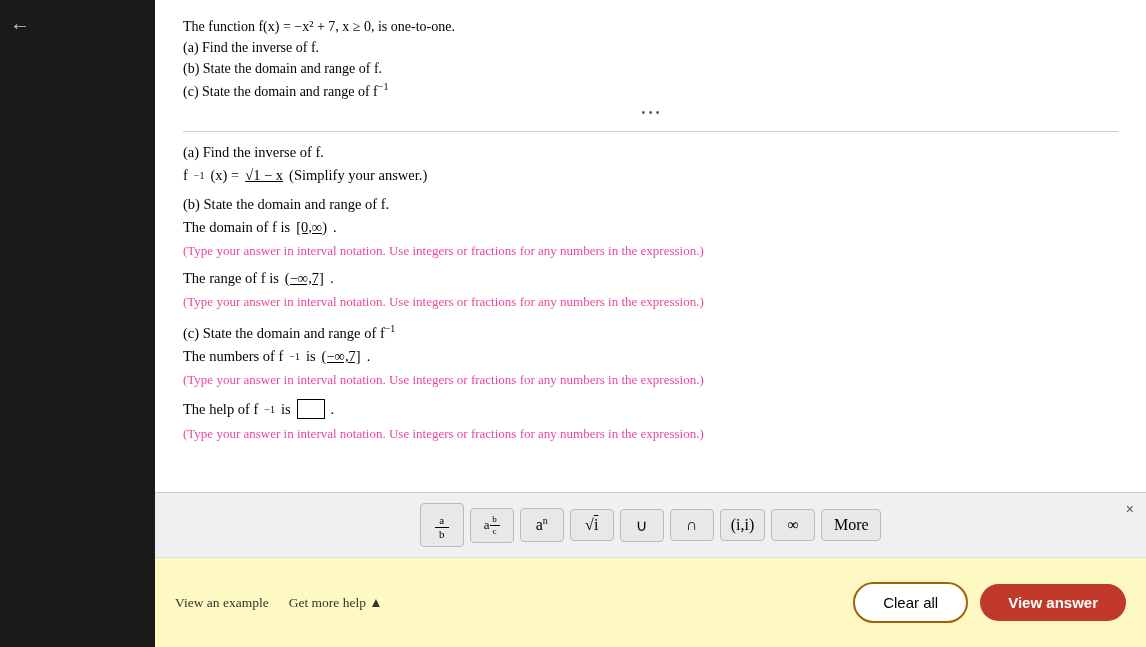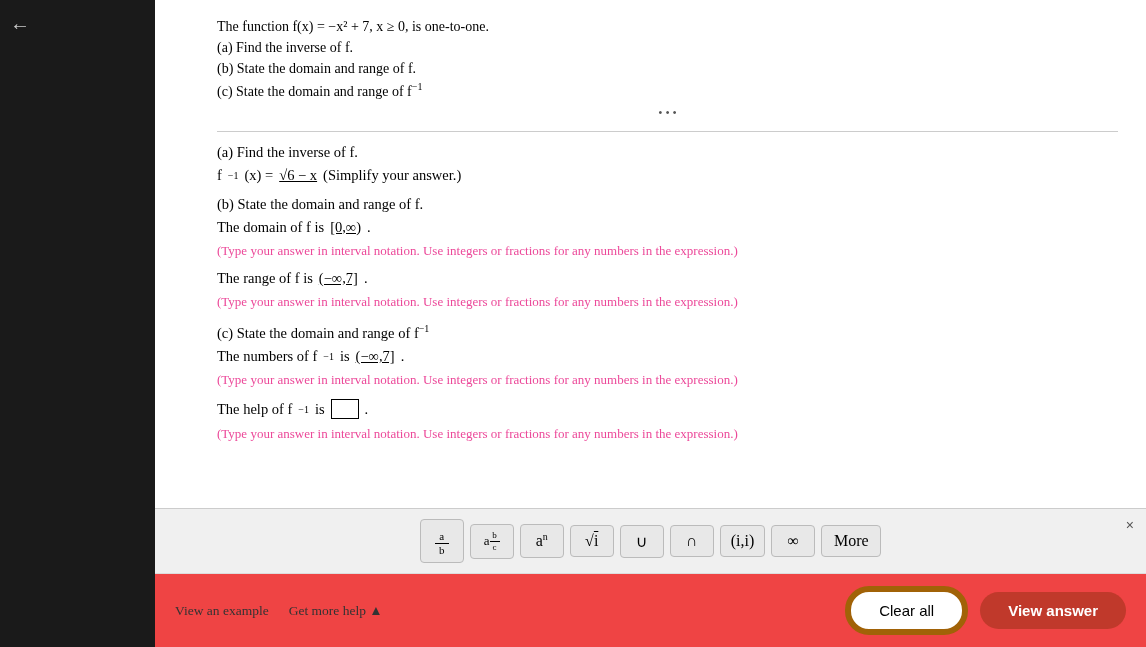--- a/index.html
+++ b/index.html
@@ -39,21 +39,20 @@
       height: 647px;
       display: flex;
       flex-direction: column;
       position: relative;
     }
 
     .content-scroll {
       flex: 1;
       overflow-y: auto;
       padding: 16px 28px 8px 28px;
-      margin-left: 34px;
     }
 
     
     .problem-header {
       font-size: 14px;
       color: #000;
       margin-bottom: 4px;
       line-height: 1.5;
     }
 
@@ -142,23 +141,23 @@
       top: 8px;
       font-size: 14px;
       color: #555;
       cursor: pointer;
       background: none;
       border: none;
     }
 
     
     .bottom-bar {
-      background: #ef4444;
+      background: #fef9c3;
       border-top: 1px solid #ddd;
-      padding: 12px 20px;
+      padding: 24px 20px;
       display: flex;
       align-items: center;
       justify-content: space-between;
     }
 
     .bottom-left {
       display: flex;
       gap: 20px;
       font-size: 13.5px;
       color: #333;
@@ -171,21 +170,21 @@
     }
 
     .bottom-buttons {
       display: flex;
       gap: 12px;
       align-items: center;
     }
 
     .btn-clear {
       background: #fff;
-      border: 6px solid #a16207;
+      border: 2px solid #a16207;
       border-radius: 24px;
       padding: 10px 28px;
       font-size: 15px;
       cursor: pointer;
       color: #000;
     }
 
     .btn-check {
       background: #c0392b;
       border: none;
@@ -222,21 +221,21 @@
       <span>• • •</span>
     </div>
     <hr class="divider">
 
     <div class="section-title">(a) Find the inverse of f.</div>
 
     <div class="answer-line">
       <span>f</span>
         <sup>−1</sup>
         <span>(x) = </span>
-      <span class="underline-text">√6 − x</span>
+      <span class="underline-text">√1 − x</span>
       <span>(Simplify your answer.)</span>
     </div>
 
     <div class="section-title">(b) State the domain and range of f.</div>
 
     <div class="answer-line">
       <span>The domain of f is</span>
       <span class="underline-text">[0,∞)</span>
       <span>.</span>
     </div>

